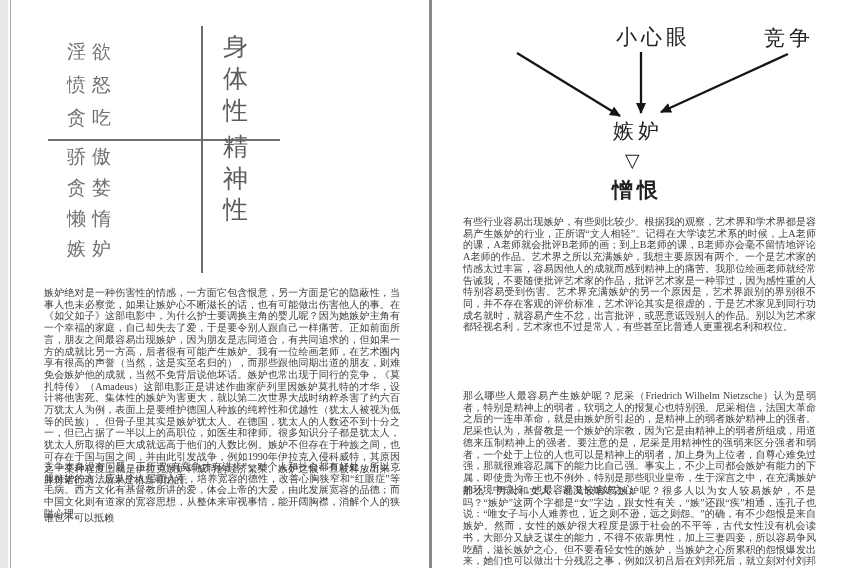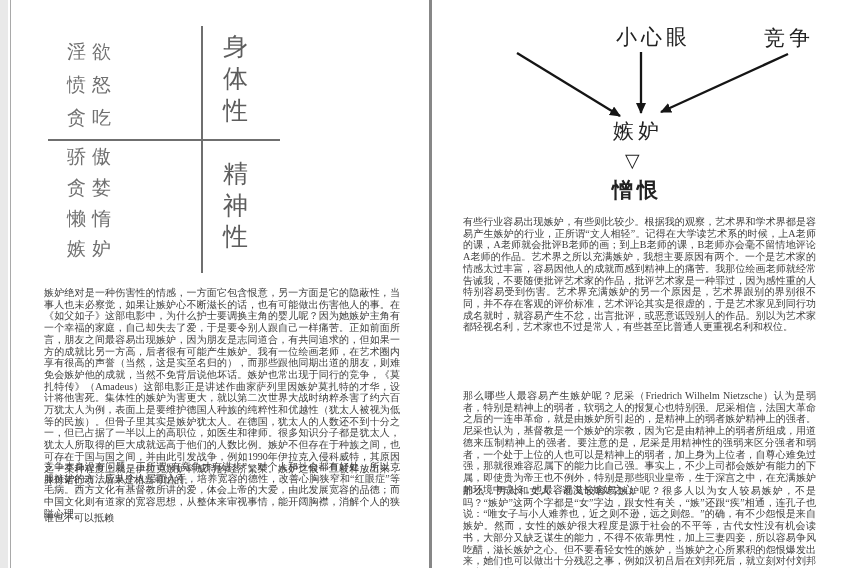--- a/index.html
+++ b/index.html
@@ -24,21 +24,21 @@
   .tbl-hline { position:absolute; left:37px; top:139px; width:232px; height:2px; background:#6f6f6f; }
   .sin-group { position:absolute; left:56px; color:#717171; font-size:19px; letter-spacing:6px; }
   .sin-group.body-g   { top:35px;  line-height:33px; }
   .sin-group.spirit-g { top:142px; line-height:30.8px; }
   .vert-label {
     position:absolute; left:212px; width:23px;
     font-size:25px; line-height:32px; color:#5d5d5d;
     word-break:break-all;
   }
   .vert-label.body-l   { top:31px; }
-  .vert-label.spirit-l { top:158px; line-height:31.5px; }
+  .vert-label.spirit-l { top:131px; line-height:31.5px; }
 
   
   .para {
     position:absolute; width:356px;
     font-size:10px; line-height:11.7px; color:#3c3c3c;
     text-align:justify; text-justify:inter-ideograph;
   }
   .left-pg .para { left:33px; }
   .right-pg .para { left:31px; width:353px; }
   .p-lp1 { top:287px; }

